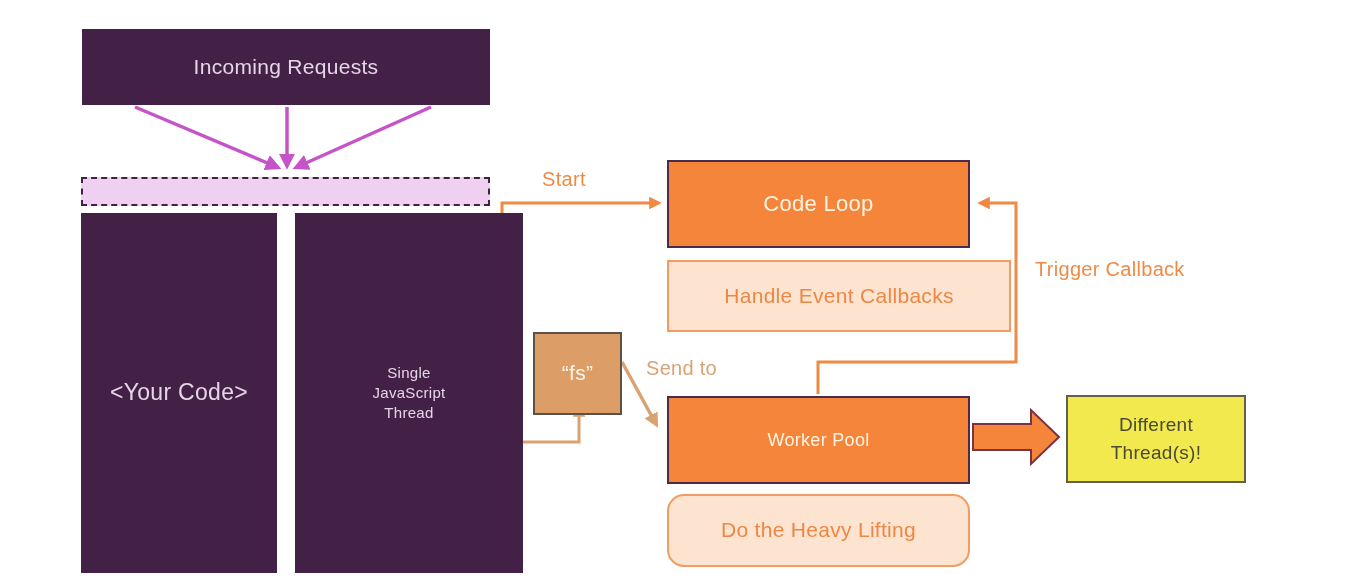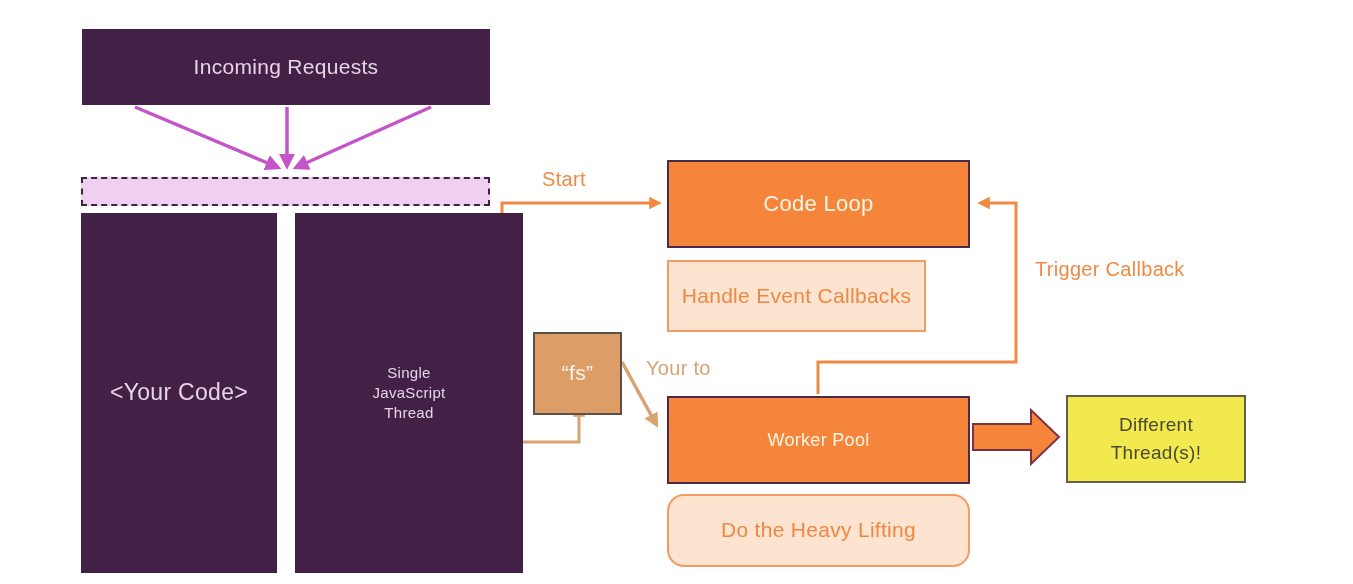--- a/index.html
+++ b/index.html
@@ -22,21 +22,21 @@
   .orangebox{background:var(--orange,#f5853b);border:2.5px solid var(--purple_border,#4b2b49);
              color:var(--cream,#fdf4e3);}
   .lightorange{background:var(--orange_light,#fce4d0);border:2px solid var(--orange_light_border,#f29c62);
                color:var(--orange_text,#ee8743);}
   .n-incoming{left:82px;top:29px;width:408px;height:76px;font-size:21px;}
   .n-buffer{left:81px;top:177px;width:409px;height:29px;background:var(--pink_fill,#efd0f0);
             border:2px dashed var(--purple,#432147);}
   .n-yourcode{left:81px;top:213px;width:196px;height:360px;font-size:23px;}
   .n-single{left:295px;top:213px;width:228px;height:360px;font-size:15px;}
   .n-eventloop{left:667px;top:160px;width:303px;height:88px;font-size:22px;}
-  .n-handle{left:667px;top:260px;width:259px;height:72px;font-size:21px;}
+  .n-handle{left:667px;top:260px;width:344px;height:72px;font-size:21px;}
   .n-fs{left:533px;top:332px;width:89px;height:83px;font-size:21px;
         background:var(--tan_fill,#dd9d66);border:2px solid var(--tan_border,#5a5148);color:#fdf6ec;}
   .n-worker{left:667px;top:396px;width:303px;height:88px;font-size:18px;}
   .n-heavy{left:667px;top:494px;width:303px;height:73px;font-size:21px;border-radius:17px;}
   .n-diff{left:1066px;top:395px;width:180px;height:88px;font-size:19px;line-height:1.45;
           background:var(--yellow_fill,#f2e94e);border:2px solid var(--yellow_border,#63614e);
           color:var(--yellow_text,#4a4a33);}
   .edge-label{position:absolute;font-size:20px;letter-spacing:.3px;white-space:nowrap;}
   .l-start{left:542px;top:168px;color:var(--orange_line,#ef8a45);}
   .l-sendto{left:646px;top:357px;color:var(--tan_line,#d8a273);}
@@ -96,17 +96,17 @@
 
   <div class="node orangebox n-worker">Worker Pool</div>
 
   <div class="node lightorange n-heavy">Do the Heavy Lifting</div>
 
   <div class="node n-diff">Different
 Thread(s)!</div>
 
   <div class="edge-label l-start">Start</div>
 
-  <div class="edge-label l-sendto">Your to</div>
+  <div class="edge-label l-sendto">Send to</div>
 
   <div class="edge-label l-trigger">Trigger Callback</div>
 
 </div>
 
 </body></html>

